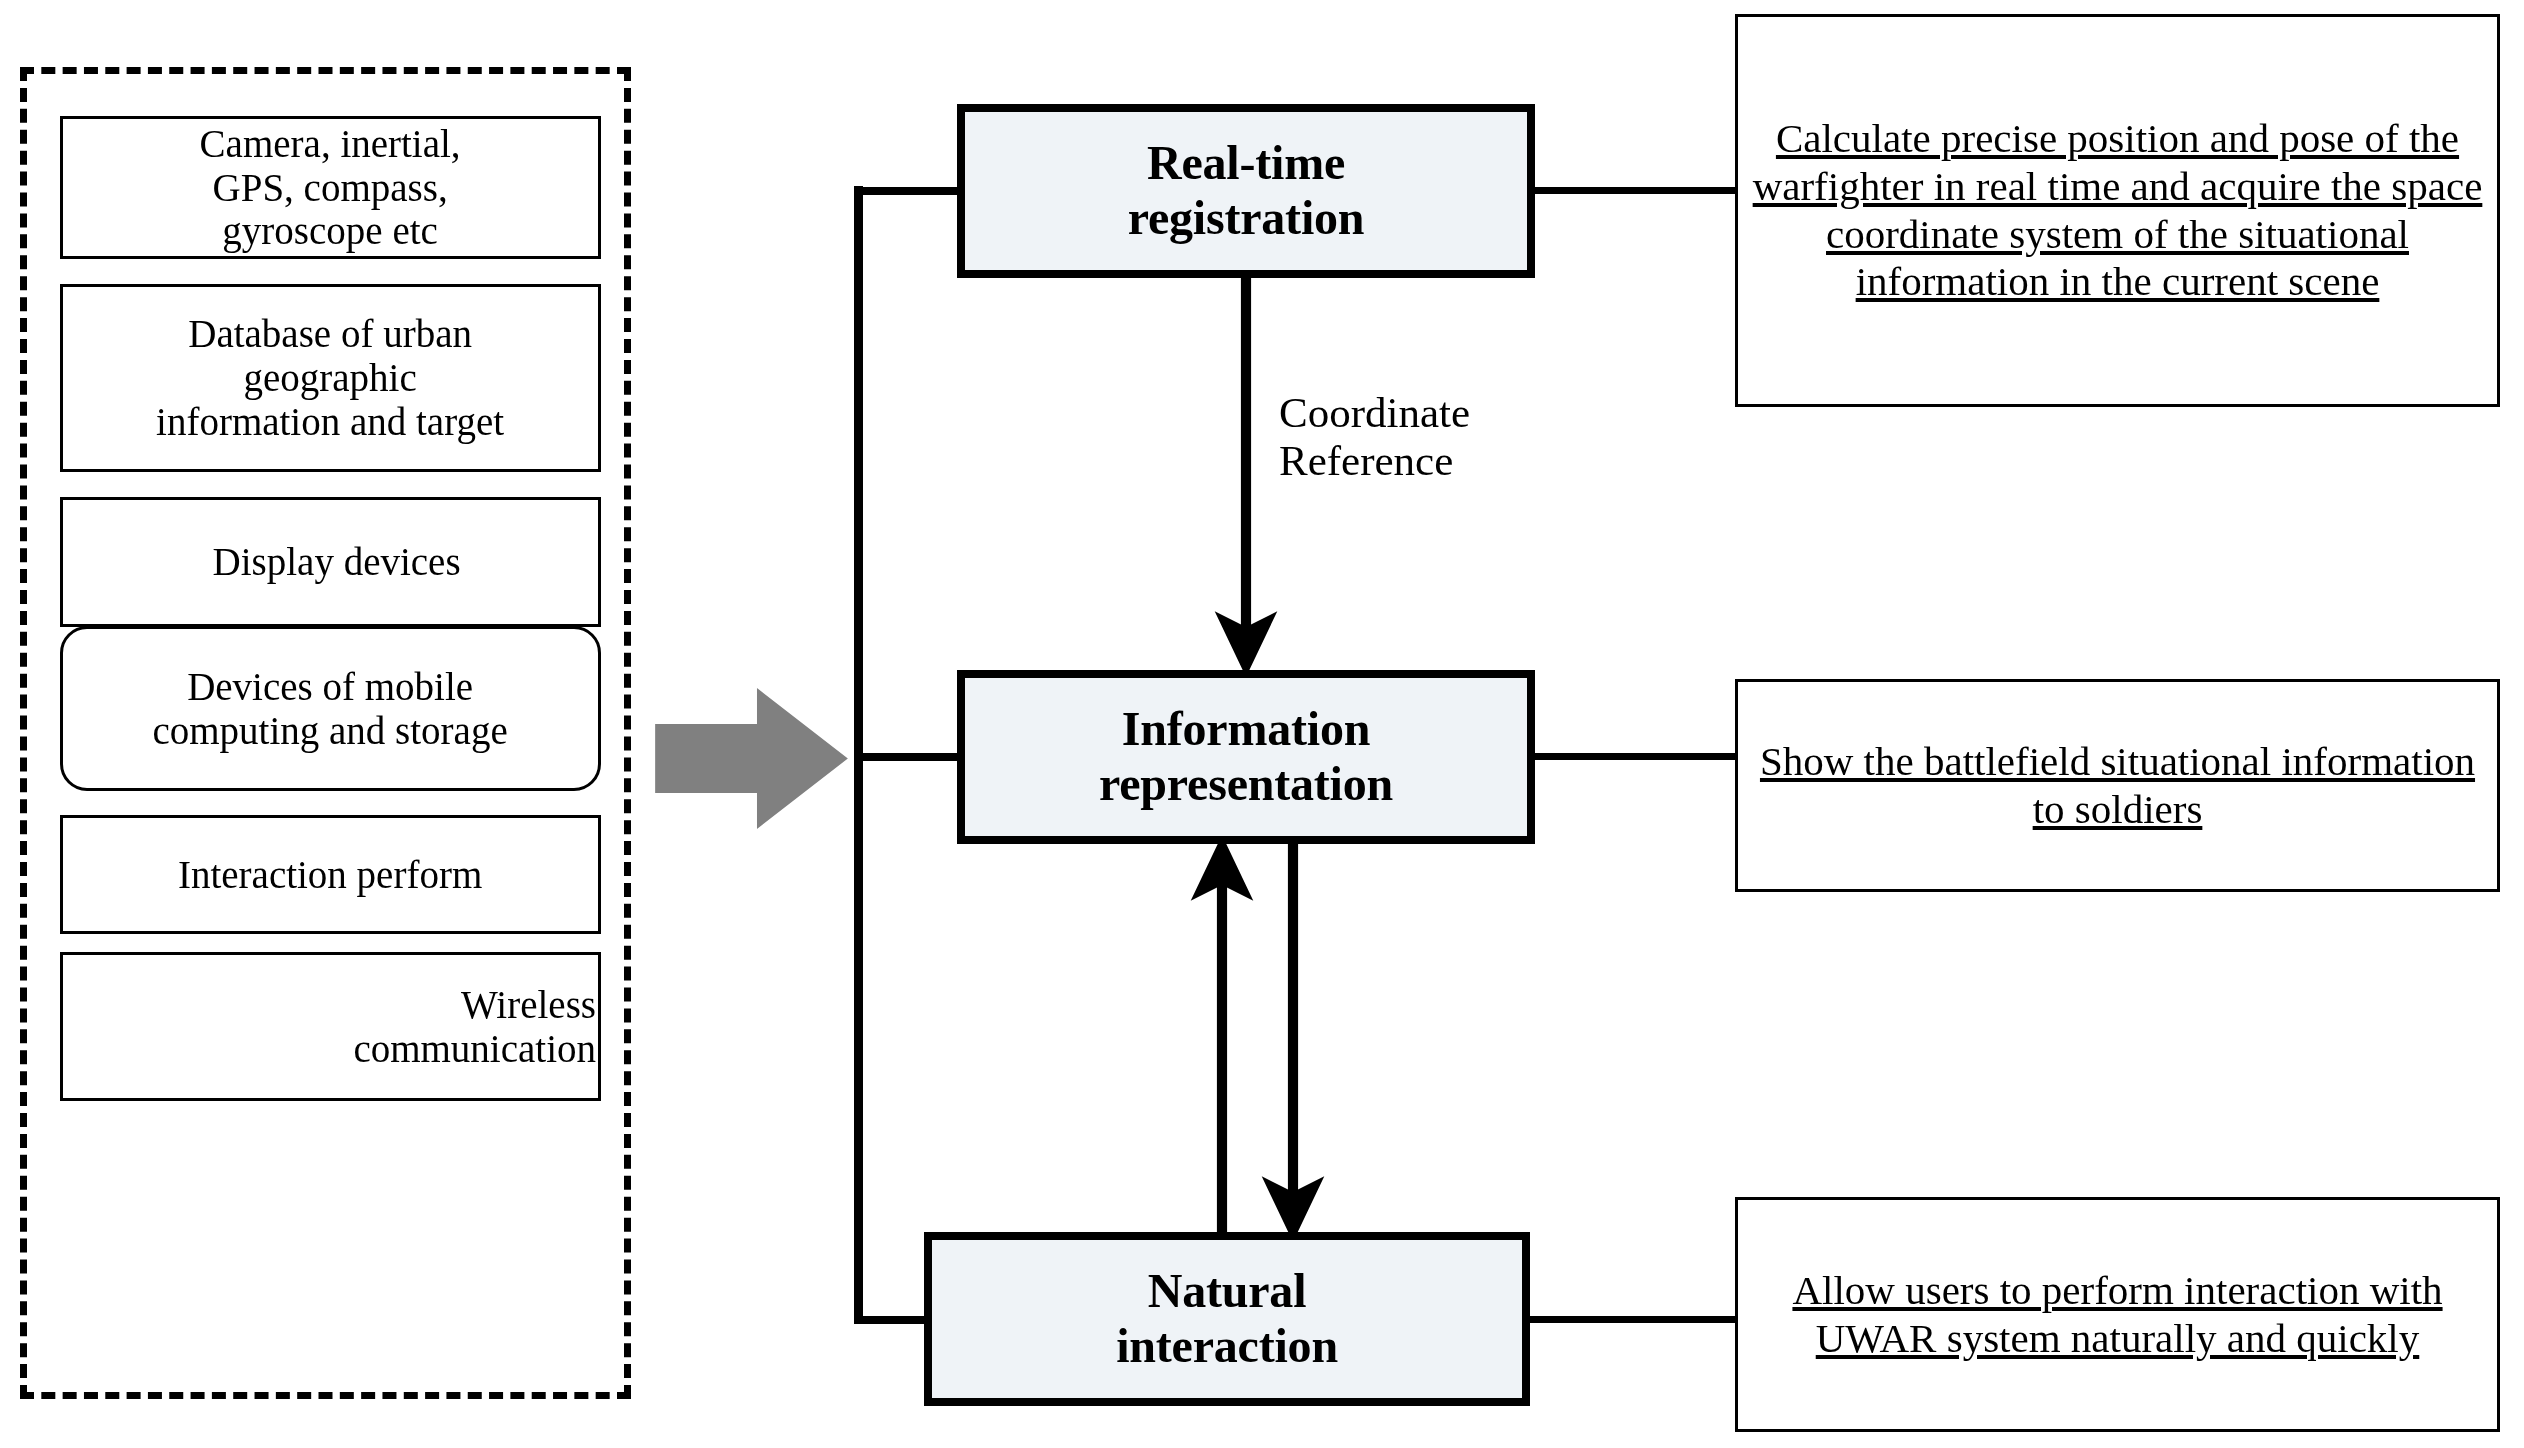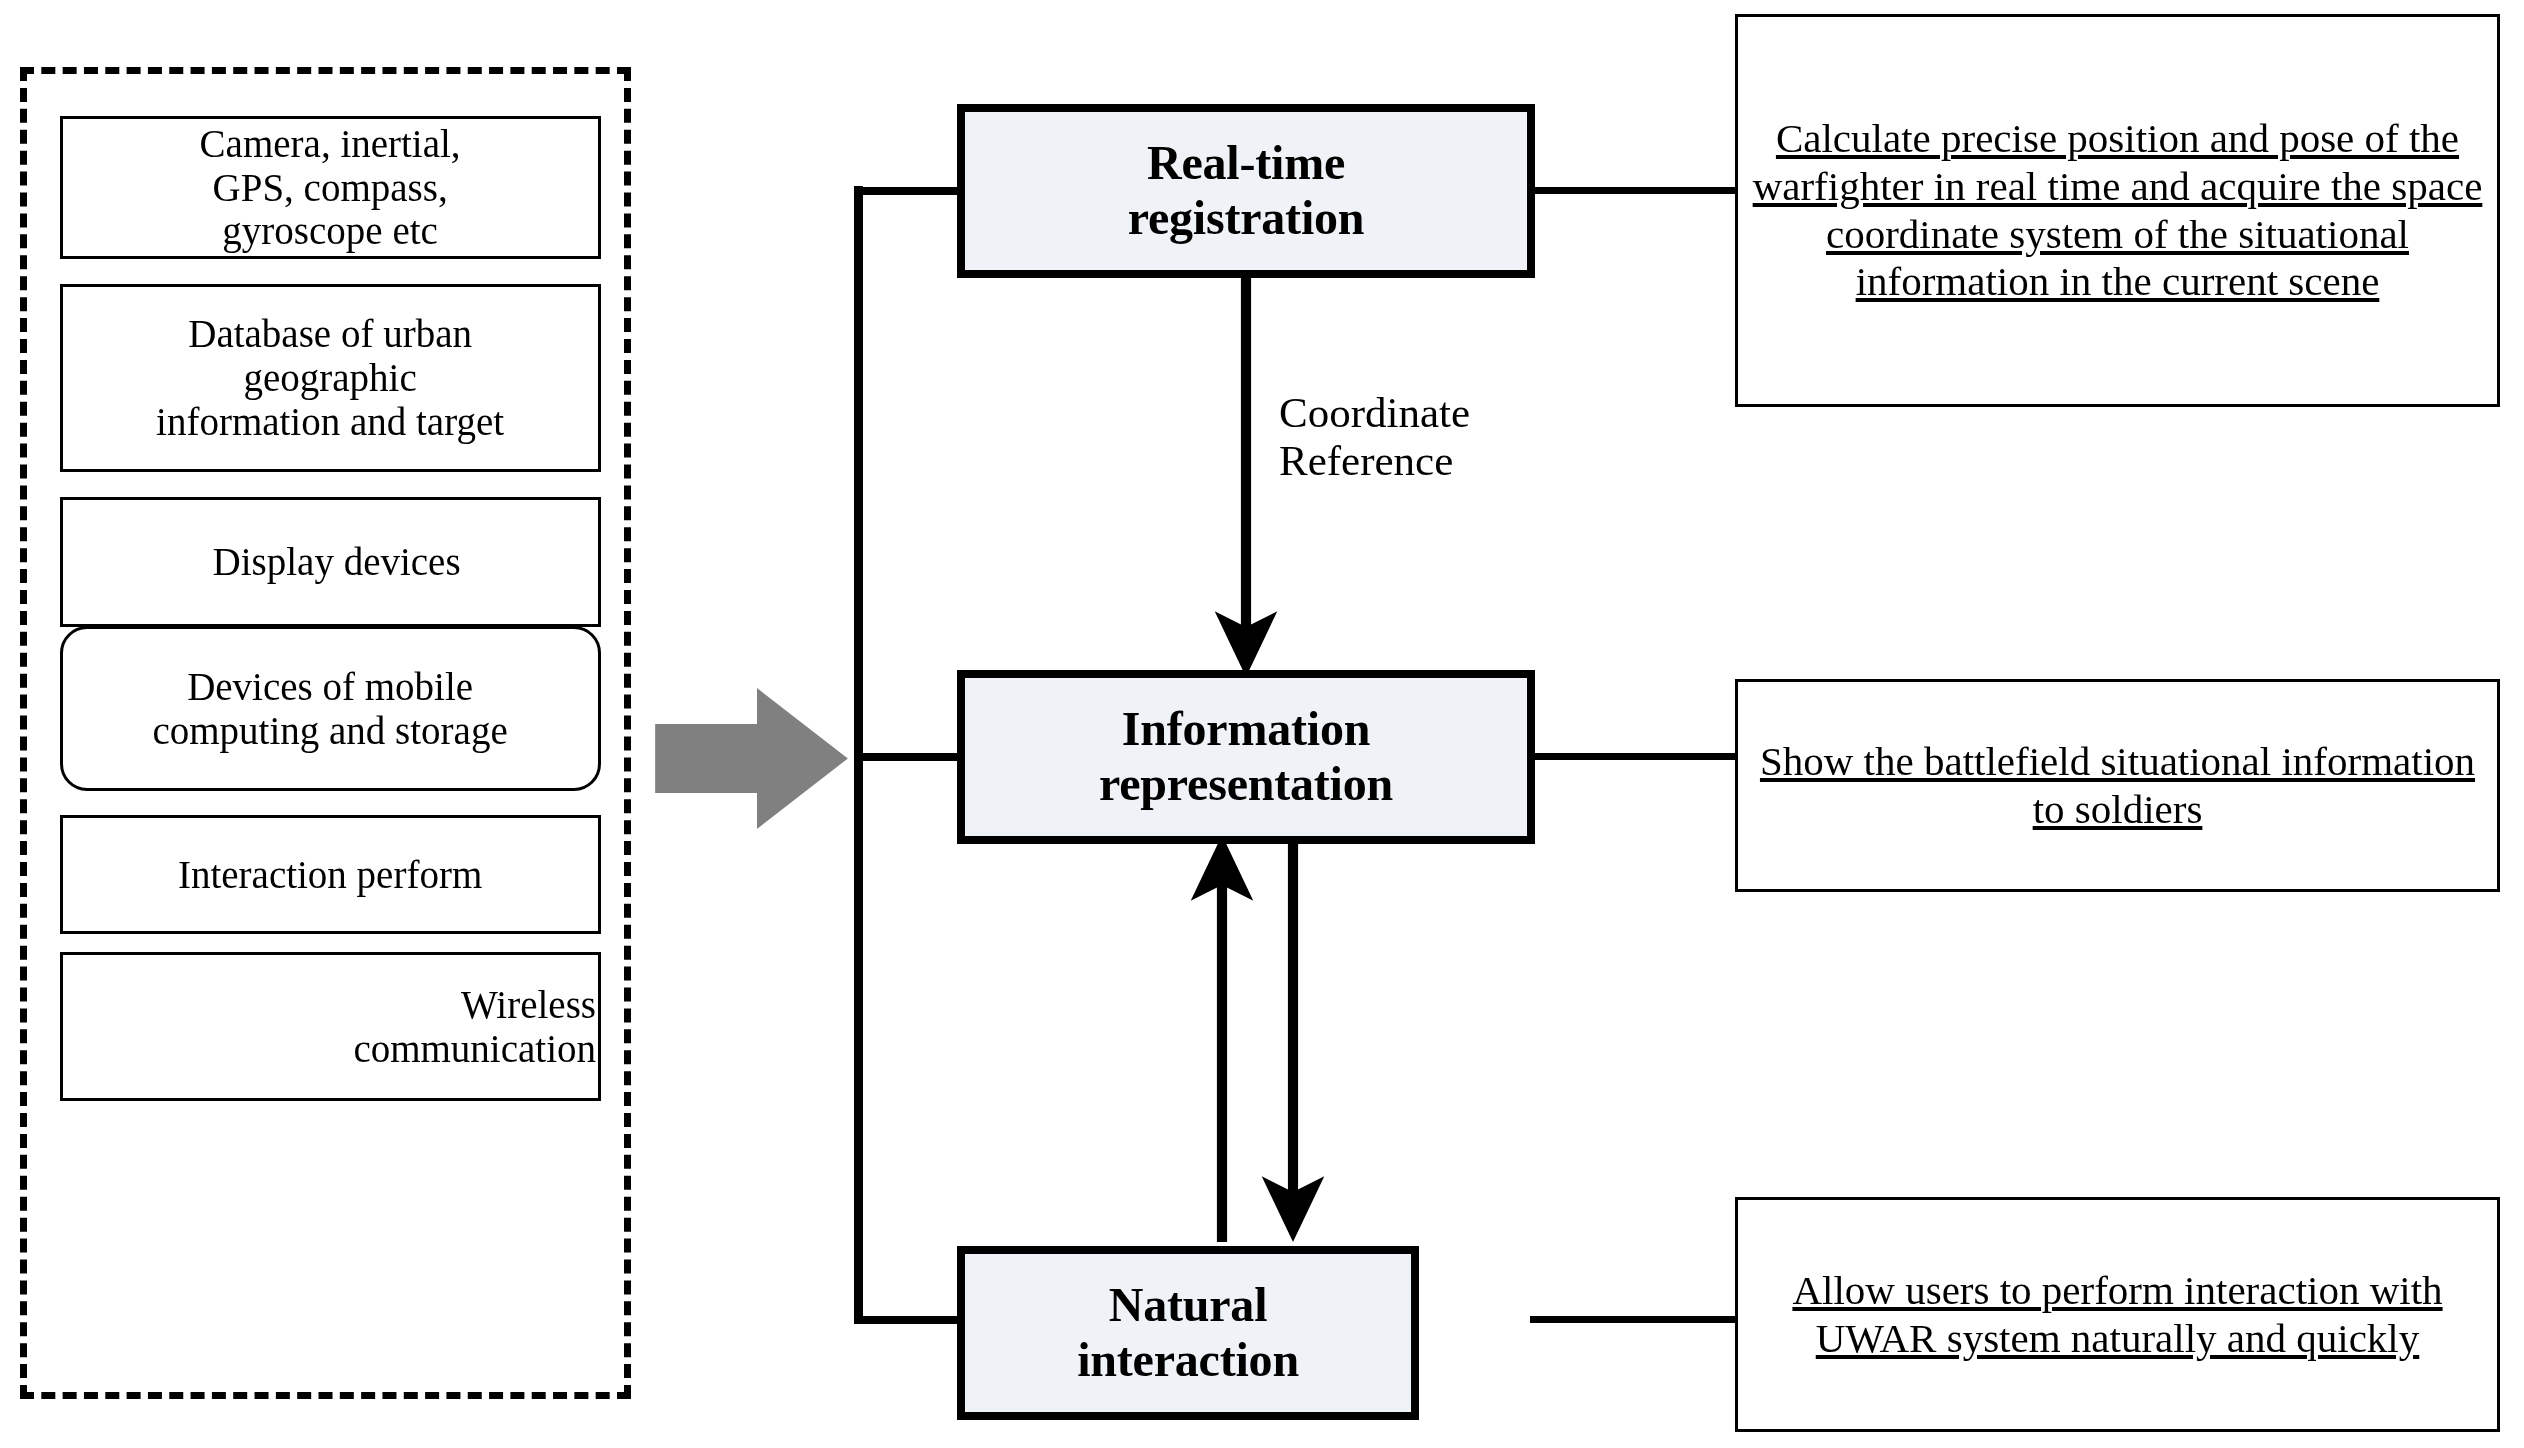--- a/index.html
+++ b/index.html
@@ -77,21 +77,21 @@
     align-items: center;
     justify-content: center;
     text-align: center;
     font-weight: bold;
     font-size: 48px;
     line-height: 1.14;
     letter-spacing: -0.2px;
   }
   #stage-registration  { left: 957px; top: 104px;  width: 578px; height: 174px; }
   #stage-representation{ left: 957px; top: 670px;  width: 578px; height: 174px; }
-  #stage-interaction   { left: 957px; top: 1232px; width: 462px; height: 174px; margin-top: 14px; }
+  #stage-interaction   { left: 924px; top: 1232px; width: 606px; height: 174px; }
 
   
   .desc-box {
     position: absolute;
     box-sizing: border-box;
     border: 3.1px solid #000000;
     background: #ffffff;
     display: flex;
     align-items: center;
     justify-content: center;

